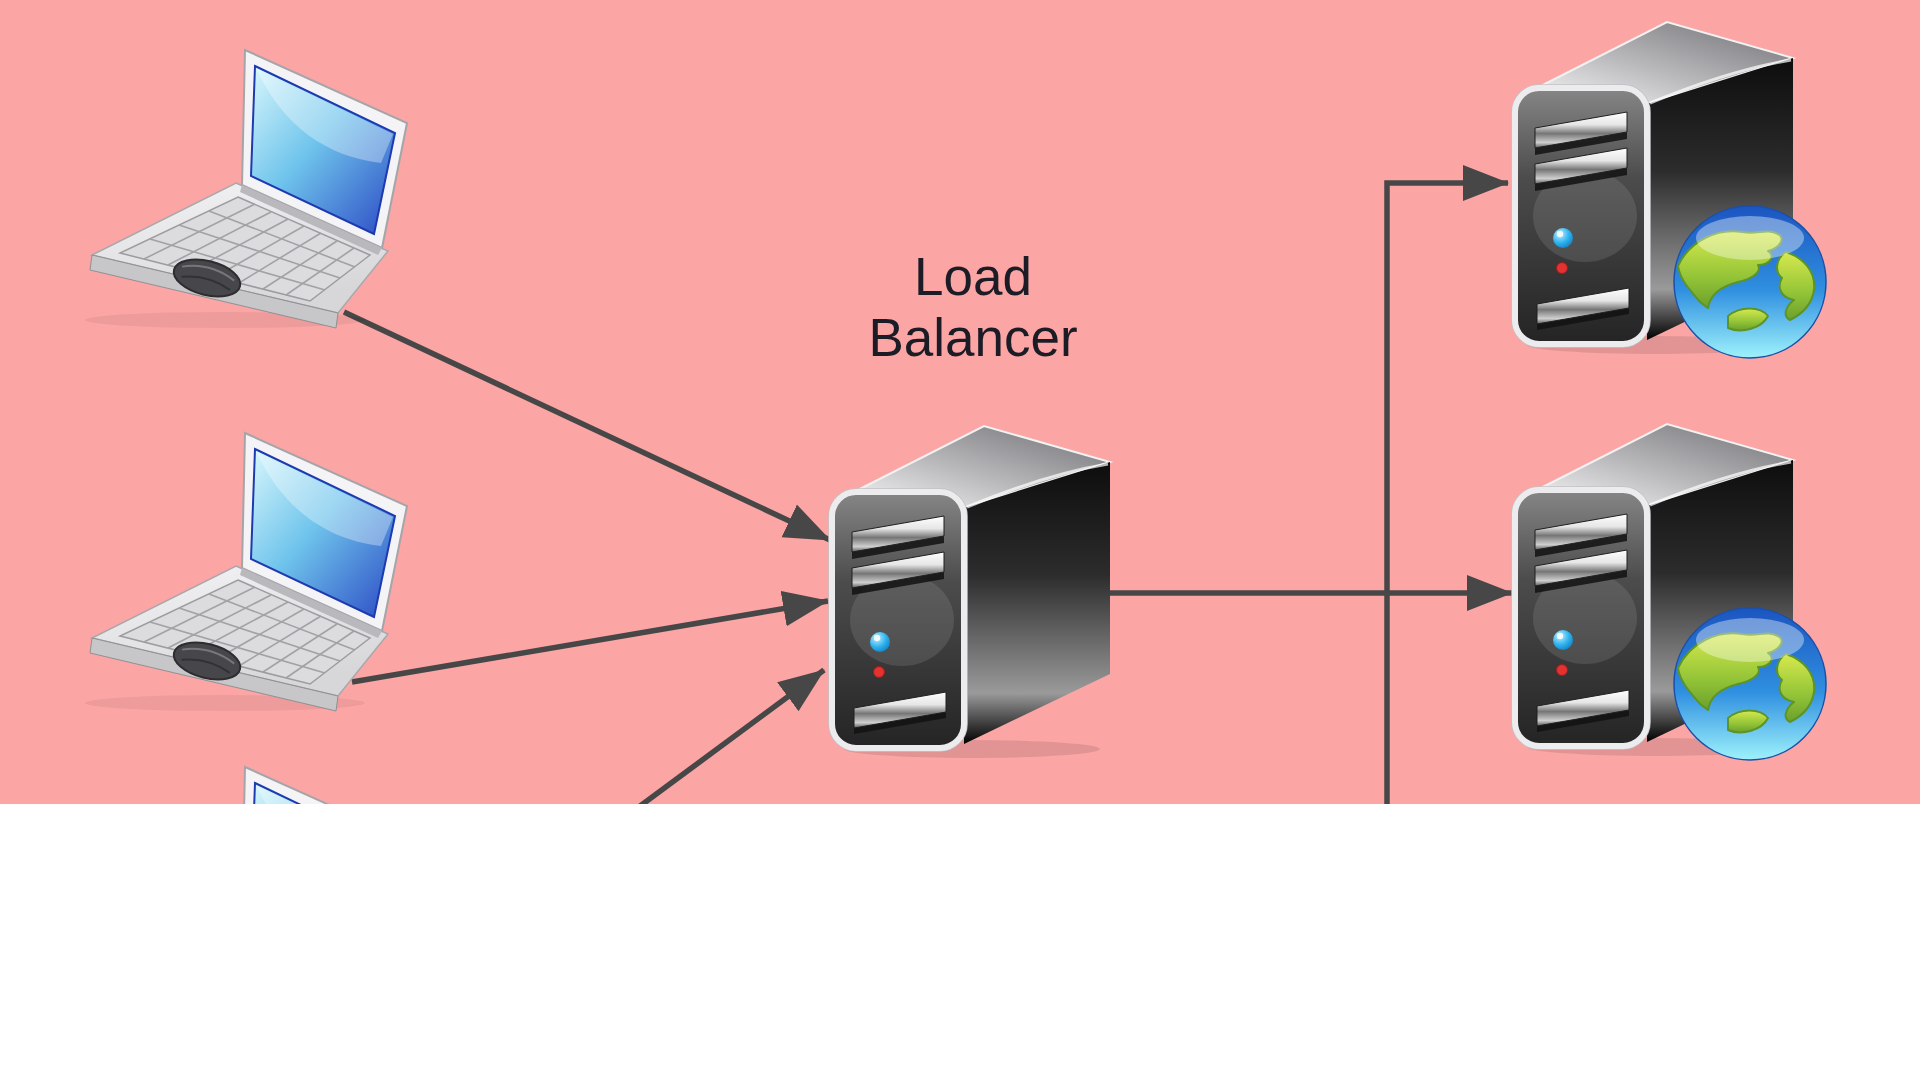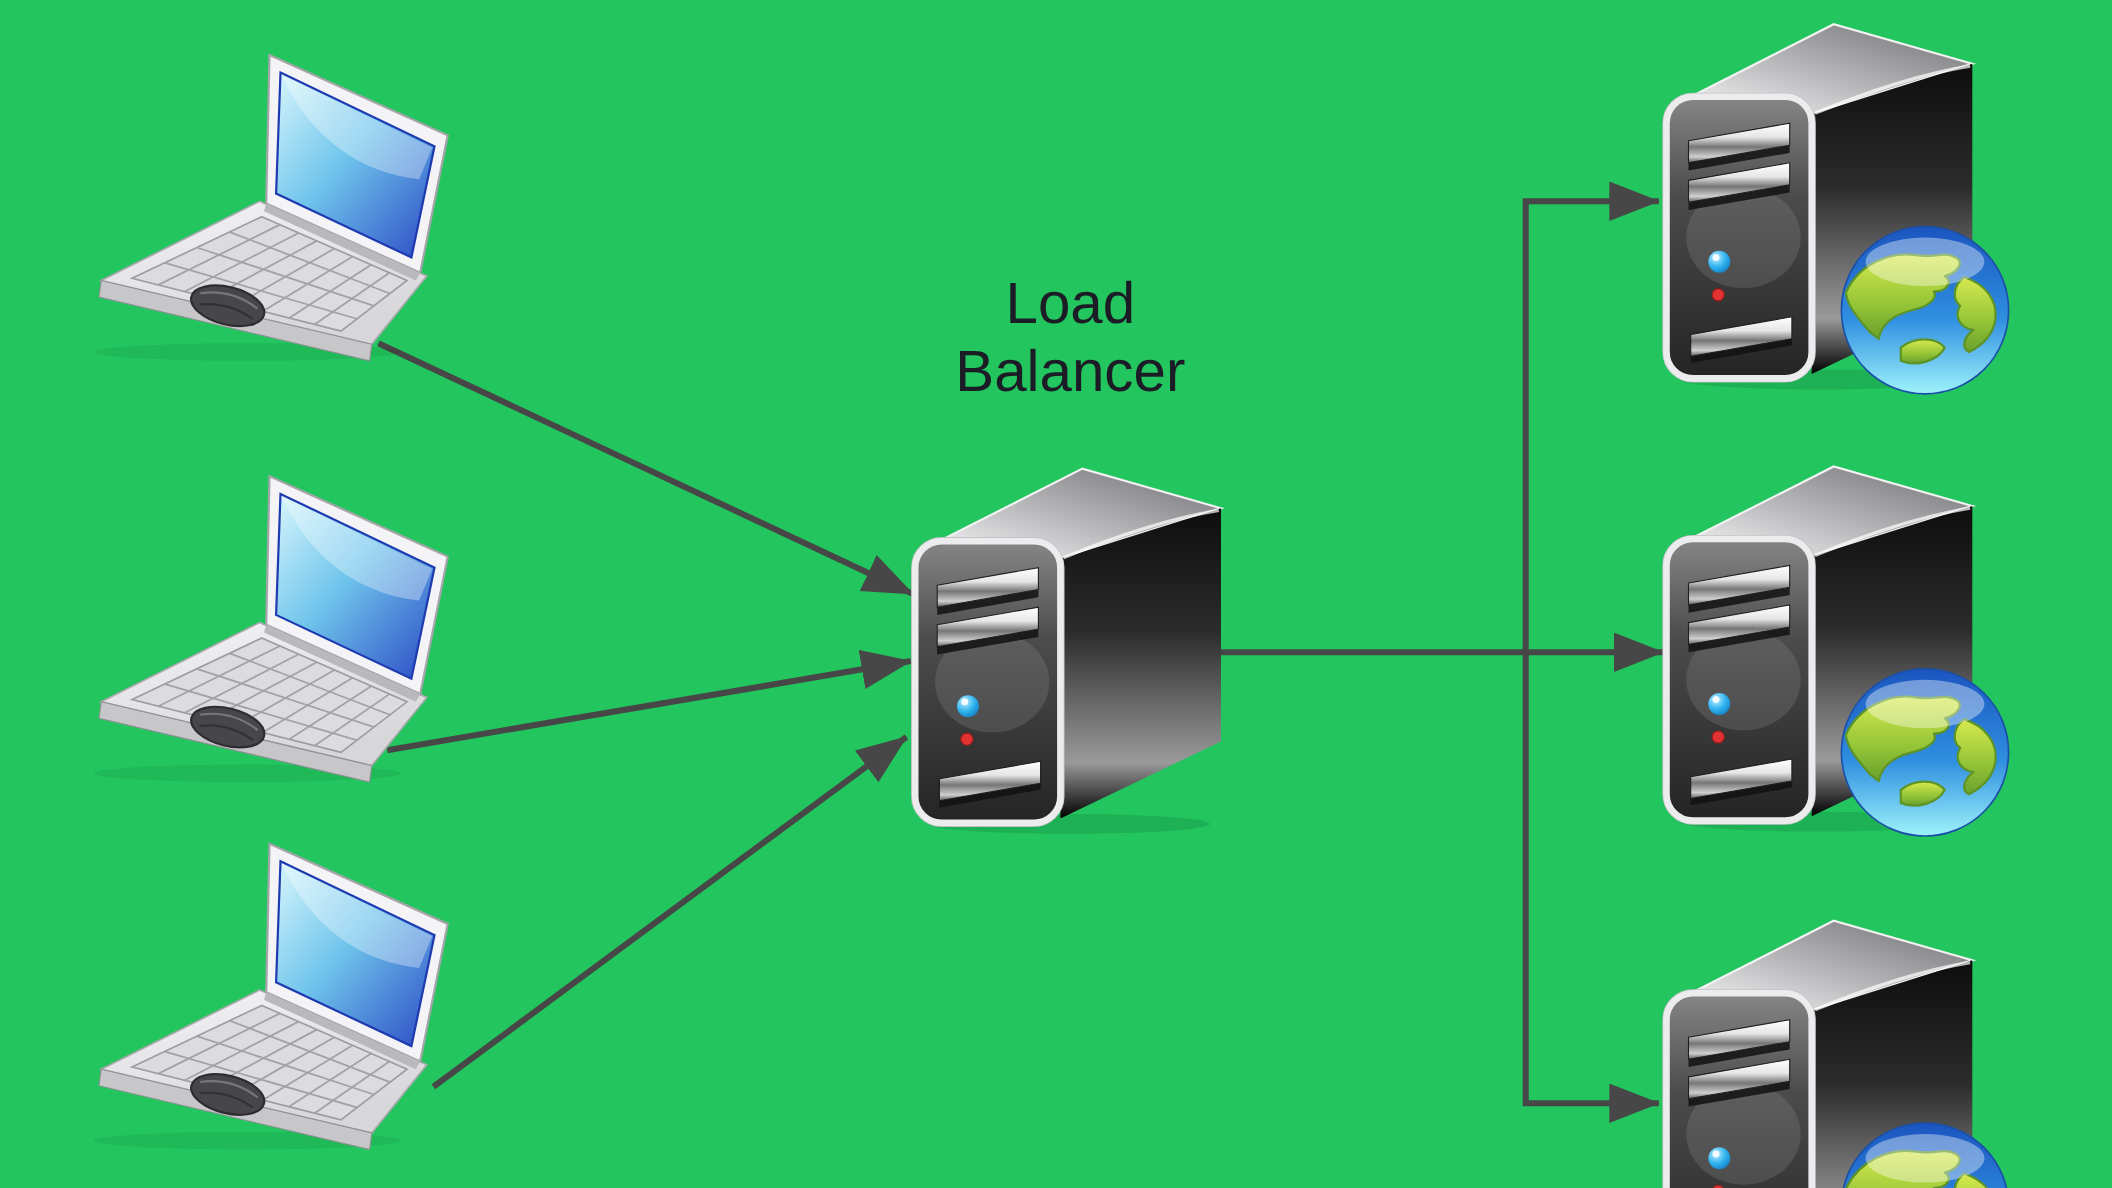--- a/index.html
+++ b/index.html
@@ -1,17 +1,17 @@
 <!DOCTYPE html>
 <html><head>
 <meta charset="utf-8">
 <style>
   html,body{margin:0;padding:0;background:#ffffff;}
   .canvas{
-    position:relative;width:1920px;height:1080px;background:#22c55e;
+    position:relative;width:1920px;height:804px;background:#fca5a5;
     overflow:hidden;font-family:"Liberation Sans",sans-serif;
   }
   .canvas svg{position:absolute;left:0;top:0;}
   .lb-label{
     position:absolute;left:973px;top:246px;transform:translateX(-50%);
     text-align:center;white-space:pre-line;
     font-size:53px;line-height:61px;font-weight:400;color:#1c1c26;
   }
 </style>
 </head>

